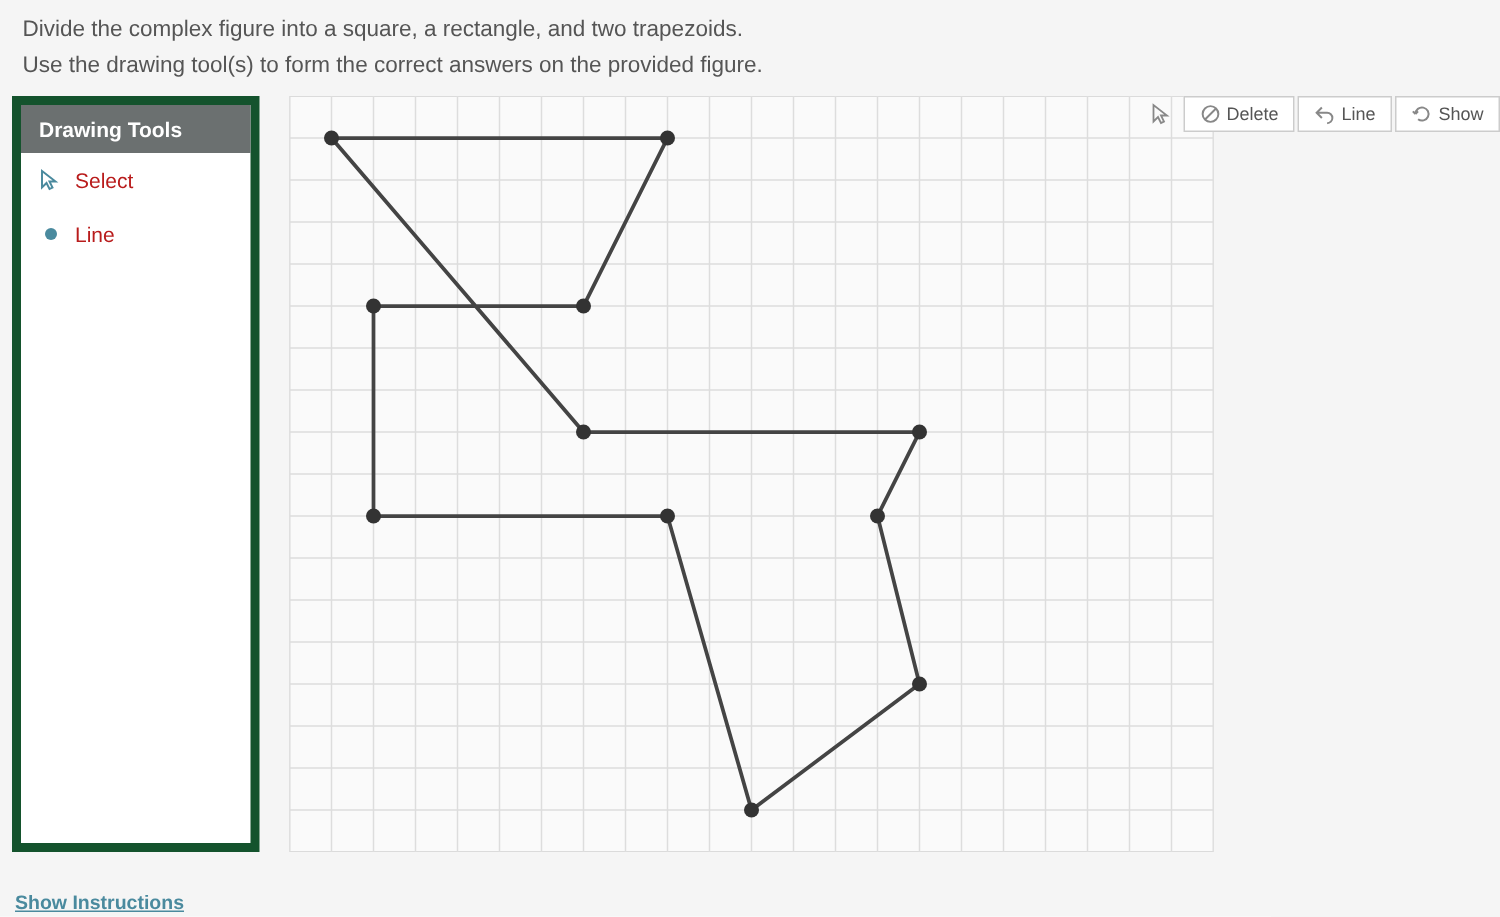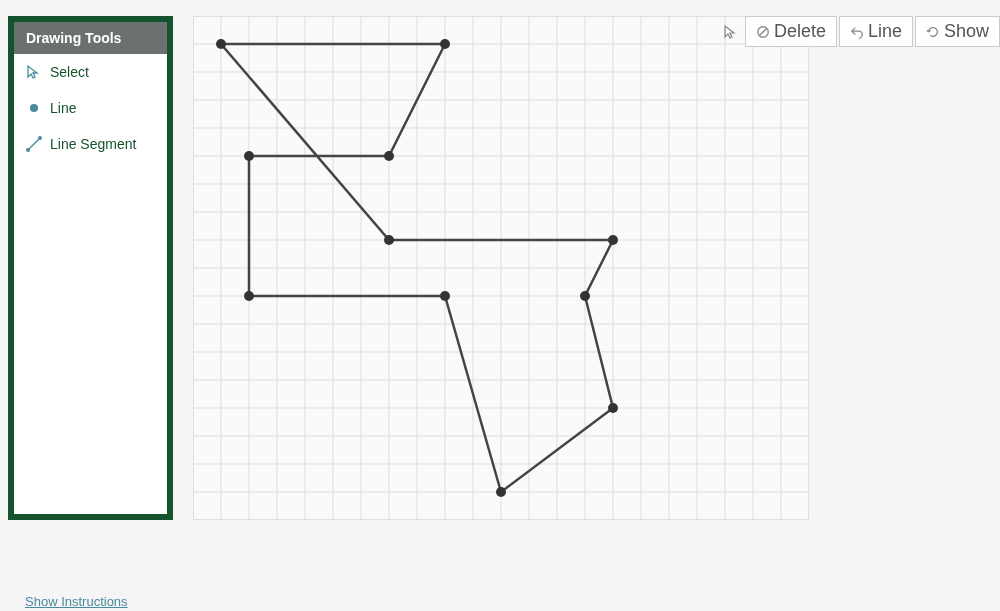--- a/index.html
+++ b/index.html
@@ -31,21 +31,21 @@
     .tools-header {
       background: #6b7070;
       color: #fff;
       padding: 8px 12px;
       font-weight: bold;
       font-size: 14px;
     }
     .tool-item {
       padding: 10px 12px;
       font-size: 14px;
-      color: #14532d;
+      color: #b91c1c;
       cursor: pointer;
       display: flex;
       align-items: flex-end;
       gap: 8px;
     }
     .tool-icon-svg { width: 16px; height: 16px; flex-shrink: 0; }
     .canvas-area {
       flex: 1;
       position: relative;
       margin-left: 20px;
@@ -57,66 +57,61 @@
       display: flex;
       gap: 2px;
     }
     .action-btn {
       display: flex;
       align-items: center;
       gap: 4px;
       padding: 4px 10px;
       border: 1px solid #ccc;
       background: #fff;
-      font-size: 18px;
+      font-size: 12px;
       color: #555;
       cursor: pointer;
     }
     .act-icon { width: 14px; height: 14px; }
     .grid-svg {
       display: block;
     }
     .footer-link {
       position: absolute;
       bottom: 2px;
-      left: 25px;
+      left: 10px;
       color: #4a8a9e;
       font-size: 13px;
       text-decoration: underline;
       cursor: pointer;
+      font-weight: bold;
     }
   </style>
 </head>
 <body>
 
 <div class="instructions">
+  <div>Divide the complex figure into a square, a rectangle, and two trapezoids.</div>
+  <div>Use the drawing tool(s) to form the correct answers on the provided figure.</div>
 </div>
 
 <div class="main-area">
   <div class="tools-panel">
     <div class="tools-header">Drawing Tools</div>
     <div class="tool-item">
       <svg class="tool-icon-svg" viewBox="0 0 16 16">
           <path d="M2 2 L2 13 L5 10 L7 14 L9 13 L7 9 L11 9 Z" fill="none" stroke="#4a8a9e" stroke-width="1.3"></path>
         </svg>
       <span>Select</span>
     </div>
     <div class="tool-item">
       <svg class="tool-icon-svg" viewBox="0 0 16 16">
           <circle cx="8" cy="8" r="4" fill="#4a8a9e"></circle>
         </svg>
       <span>Line</span>
-    </div>
-    <div class="tool-item">
-      <svg class="tool-icon-svg" viewBox="0 0 16 16">
-          <line x1="2" y1="14" x2="14" y2="2" stroke="#4a8a9e" stroke-width="1.5"></line>
-          <circle cx="2" cy="14" r="2" fill="#4a8a9e"></circle>
-          <circle cx="14" cy="2" r="2" fill="#4a8a9e"></circle>
-        </svg>
-      <span>Line Segment</span>
     </div>
   </div>
 
   <div class="canvas-area">
     <div class="action-buttons">
       <svg width="16" height="16" viewBox="0 0 16 16" style="align-self:center;margin-right:4px">
           <path d="M2 2 L2 13 L5 10 L7 14 L9 13 L7 9 L11 9 Z" fill="none" stroke="#888" stroke-width="1.2"></path>
         </svg>
       <button class="action-btn">
         <svg class="act-icon" viewBox="0 0 16 16">

